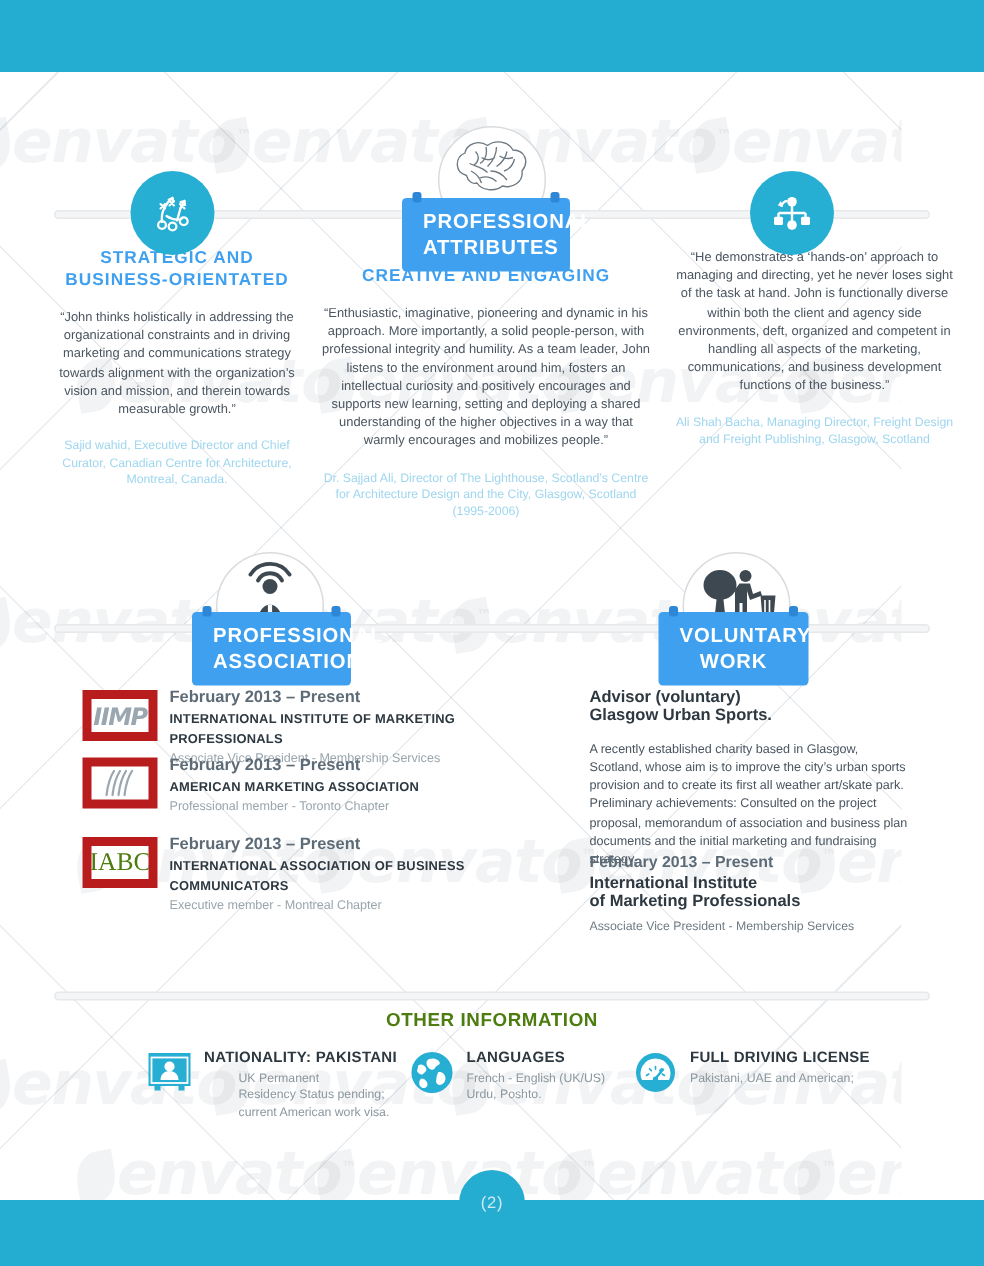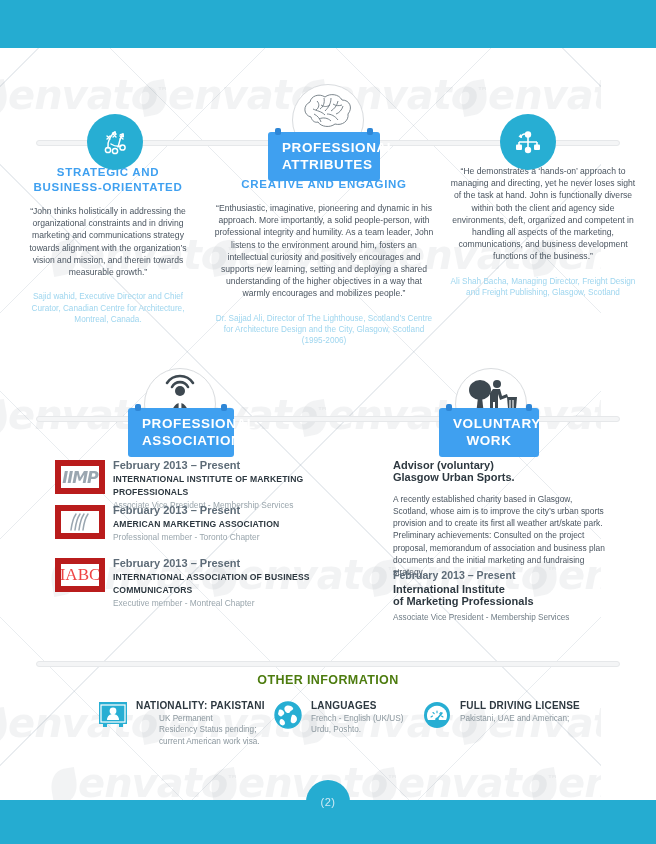--- a/index.html
+++ b/index.html
@@ -227,21 +227,21 @@
       </g>
       <circle cx="17" cy="9.5" r="3.2" fill="#fff"></circle>
       <circle cx="17" cy="25" r="3.2" fill="#fff"></circle>
       <rect x="5" y="19.5" width="6" height="5.5" rx="1" fill="#fff"></rect>
       <rect x="23" y="19.5" width="6" height="5.5" rx="1" fill="#fff"></rect>
       <path d="M10 13 a4 4 0 0 1 4 -4" stroke="#fff" stroke-width="1.6" fill="none"></path>
       <path d="M9.5 9 l1.6 3.6 l-3.6 -.6 z" fill="#fff"></path>
     </svg>
   </div>
 
-  <div class="attr-col" style="left:18px; top:165px; width:180px;">
+  <div class="attr-col" style="left:28px; top:165px; width:180px;">
     <div class="attr-title" style="white-space:pre-line;">STRATEGIC AND
 BUSINESS-ORIENTATED</div>
     <div class="attr-quote">“John thinks holistically in addressing the organizational constraints and in driving marketing and communications strategy towards alignment with the organization’s vision and mission, and therein towards measurable growth.”</div>
     <div class="attr-source">Sajid wahid, Executive Director and Chief Curator, Canadian Centre for Architecture, Montreal, Canada.</div>
   </div>
 
   <div class="attr-col" style="left:214px; top:177px; width:220px;">
     <div class="attr-title" style="white-space:pre-line;">CREATIVE AND ENGAGING</div>
     <div class="attr-quote">“Enthusiastic, imaginative, pioneering and dynamic in his approach. More importantly, a solid people-person, with professional integrity and humility. As a team leader, John listens to the environment around him, fosters an intellectual curiosity and positively encourages and supports new learning, setting and deploying a shared understanding of the higher objectives in a way that warmly encourages and mobilizes people.”</div>
     <div class="attr-source">Dr. Sajjad Ali, Director of The Lighthouse, Scotland’s Centre for Architecture Design and the City, Glasgow, Scotland (1995-2006)</div>
@@ -315,21 +315,21 @@
     </div>
     <div class="assoc-text">
       <div class="assoc-date">February 2013 – Present</div>
       <div class="assoc-org">AMERICAN MARKETING ASSOCIATION</div>
       <div class="assoc-role">Professional member - Toronto Chapter</div>
     </div>
   </div>
 
   <div class="assoc-item" style="left:55px; top:558px; width:300px; height:40px;">
     <div class="assoc-logo">
-      <span style="font-family:'Liberation Serif',serif;font-size:17px;color:#ef4444;letter-spacing:0px;">IABC</span>
+      <span style="font-family:'Liberation Serif',serif;font-size:17px;color:#4d7c0f;letter-spacing:0px;">IABC</span>
     </div>
     <div class="assoc-text">
       <div class="assoc-date">February 2013 – Present</div>
       <div class="assoc-org">INTERNATIONAL ASSOCIATION OF BUSINESS COMMUNICATORS</div>
       <div class="assoc-role">Executive member - Montreal Chapter</div>
     </div>
   </div>
 
   <div class="vol-block" style="left:393px; top:459px;">
     <div class="vol-role">Advisor (voluntary)</div>

